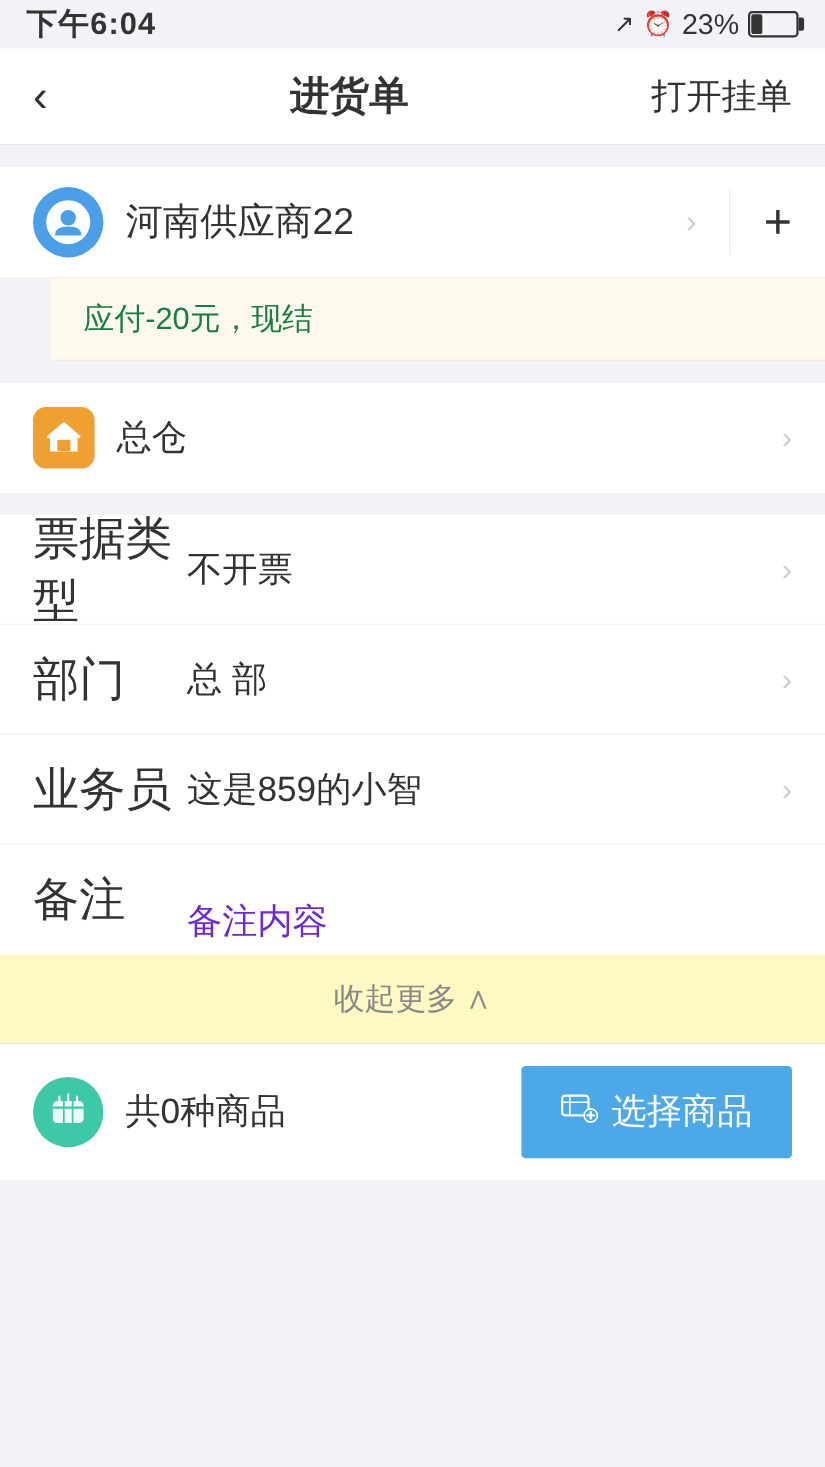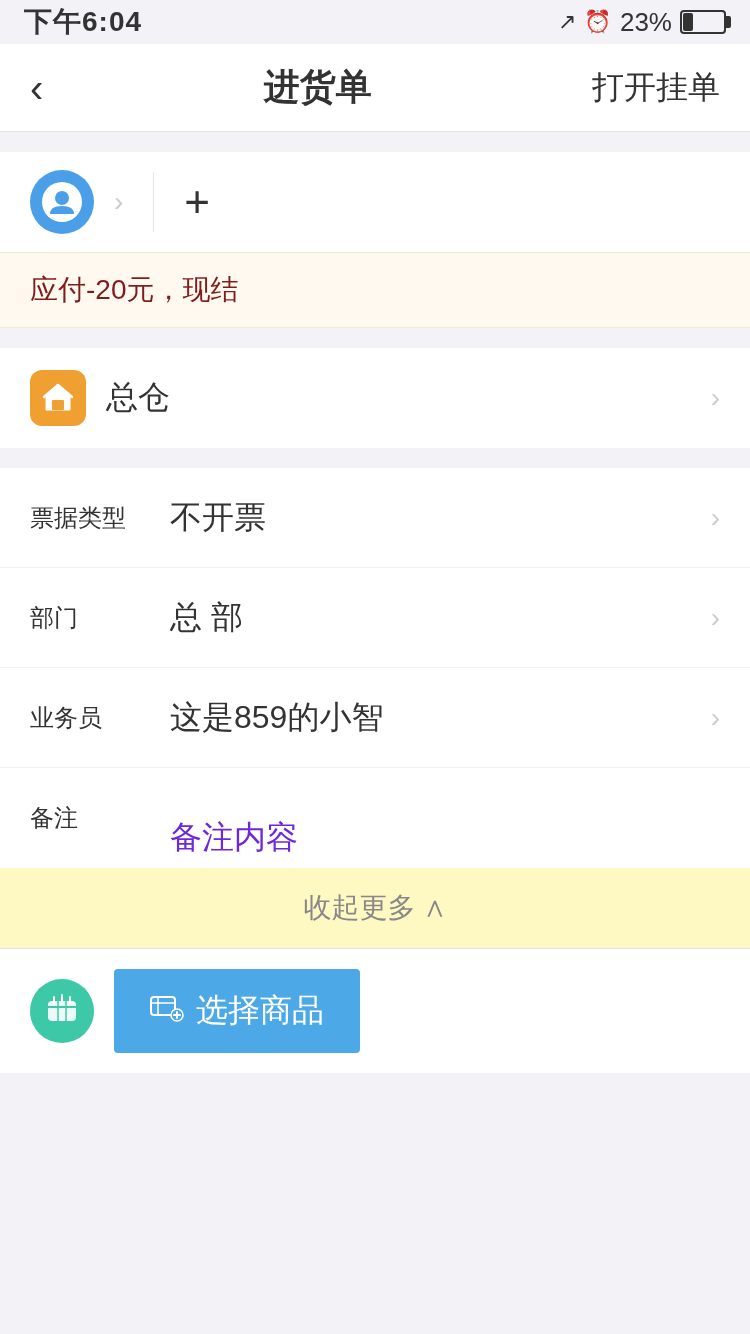--- a/index.html
+++ b/index.html
@@ -157,23 +157,24 @@
       color: #333;
       font-weight: 300;
       cursor: pointer;
     }
 
     
     .notice-banner {
       background: #fff9ef;
       padding: 18px 30px;
       font-size: 28px;
-      color: #7f1d1d;
+      color: #15803d;
       border-top: 1px solid #f5e8d0;
       border-bottom: 1px solid #f5e8d0;
+      margin-left: 46px;
     }
 
     
     .warehouse-section {
       background: #fff;
       display: flex;
       align-items: center;
       padding: 0 30px;
       height: 100px;
       margin-top: 20px;
@@ -210,21 +211,21 @@
       align-items: center;
       padding: 0 30px;
       height: 100px;
       border-bottom: 1px solid #f0f0f0;
       cursor: pointer;
     }
     .form-row:last-child {
       border-bottom: none;
     }
     .form-label {
-      font-size: 24px;
+      font-size: 42px;
       color: #333;
       width: 140px;
       flex-shrink: 0;
     }
     .form-value {
       flex: 1;
       font-size: 32px;
       color: #333;
     }
     .form-value.placeholder {
@@ -319,20 +320,21 @@
 
 <div class="supplier-section">
   <div class="supplier-avatar">
     <div class="supplier-avatar-inner">
       <svg width="32" height="32" viewBox="0 0 32 32" fill="none">
         <circle cx="16" cy="12" r="7" fill="#4a9fe8"></circle>
         <path d="M4 28 Q4 20 16 20 Q28 20 28 28" fill="#4a9fe8"></path>
       </svg>
     </div>
   </div>
+  <span class="supplier-name">河南供应商22</span>
   <span class="supplier-chevron">›</span>
   <div class="supplier-divider"></div>
   <span class="supplier-add">+</span>
 </div>
 
 <div class="notice-banner">
   <span>应付-20元，现结</span>
 </div>
 
 <div class="warehouse-section">
@@ -376,20 +378,21 @@
 <div class="bottom-bar">
   <div class="product-cart-icon">
     <svg width="36" height="36" viewBox="0 0 36 36" fill="none">
       <rect x="4" y="8" width="28" height="20" rx="4" fill="#fff" opacity="0.9"></rect>
       <path d="M4 14 L32 14" stroke="#3dc9a8" stroke-width="2"></path>
       <line x1="14" y1="8" x2="14" y2="28" stroke="#3dc9a8" stroke-width="1.5"></line>
       <line x1="22" y1="8" x2="22" y2="28" stroke="#3dc9a8" stroke-width="1.5"></line>
       <path d="M10 4 L10 10 M18 2 L18 8 M26 4 L26 10" stroke="#fff" stroke-width="2" stroke-linecap="round"></path>
     </svg>
   </div>
+  <span class="product-count">共0种商品</span>
   <button class="select-btn">
     <span class="select-btn-icon">
       <svg width="34" height="28" viewBox="0 0 34 28" fill="none">
         <rect x="1" y="3" width="24" height="18" rx="3" stroke="#fff" stroke-width="2" fill="none"></rect>
         <line x1="1" y1="9" x2="25" y2="9" stroke="#fff" stroke-width="1.5"></line>
         <line x1="8" y1="3" x2="8" y2="21" stroke="#fff" stroke-width="1.5"></line>
         <circle cx="27" cy="21" r="6" fill="#4da8e8" stroke="#fff" stroke-width="1.5"></circle>
         <line x1="24" y1="21" x2="30" y2="21" stroke="#fff" stroke-width="2" stroke-linecap="round"></line>
         <line x1="27" y1="18" x2="27" y2="24" stroke="#fff" stroke-width="2" stroke-linecap="round"></line>
       </svg>

